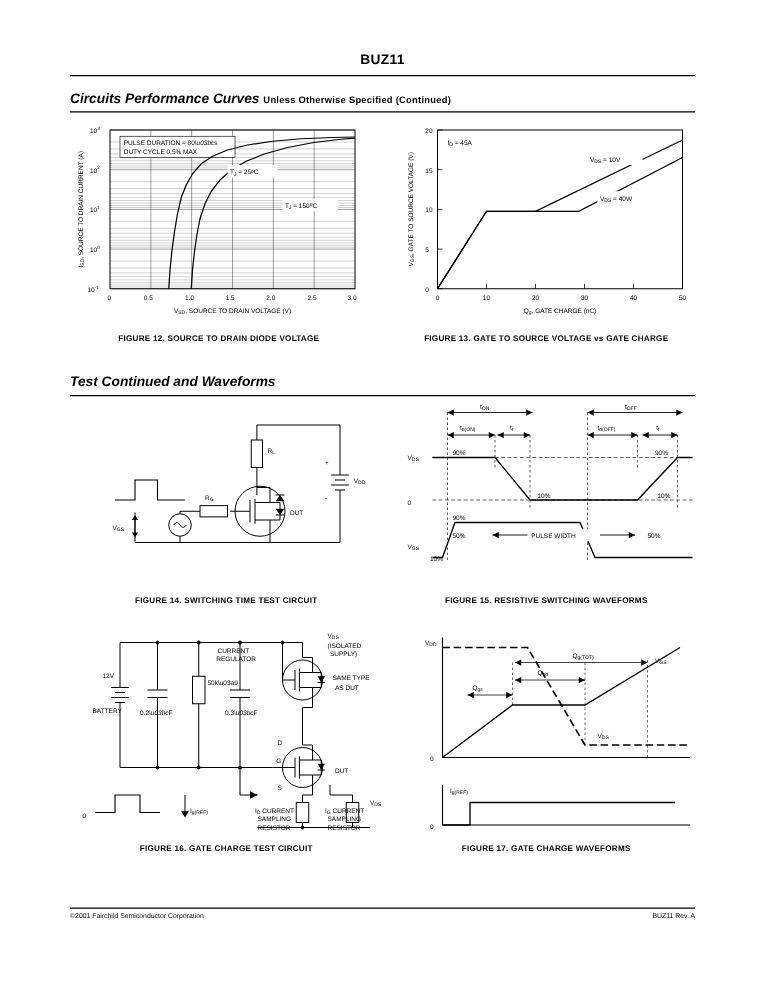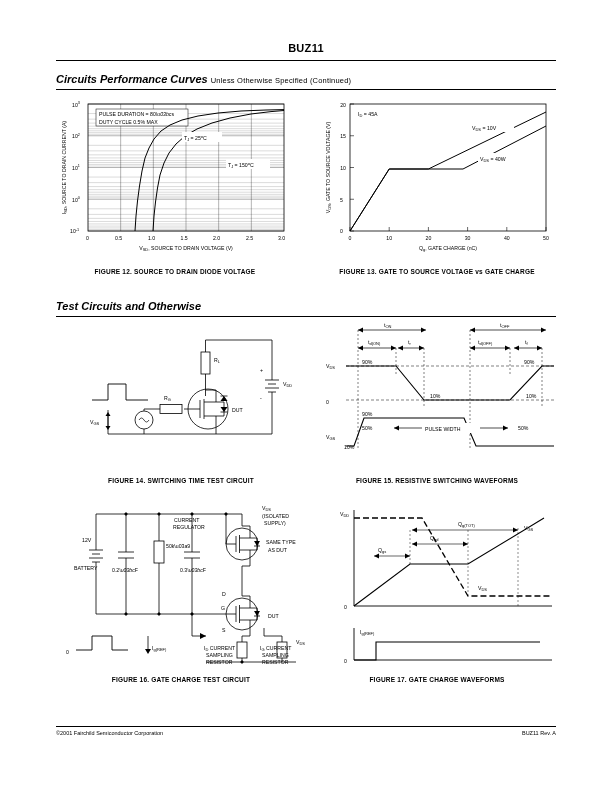--- a/index.html
+++ b/index.html
@@ -34,21 +34,21 @@
     border-top: 1px solid #000;
   }
   .section-head {
     position: absolute;
     font-style: italic;
     font-weight: bold;
     font-size: 11px;
   }
   .section-head .sub {
     font-style: normal;
-    font-weight: normal;
+    font-weight: bold;
     font-size: 7.5px;
     letter-spacing: 0.2px;
     margin-top: 14px;
   }
   .section-rule {
     position: absolute;
     border-top: 1px solid #000;
   }
   .fig-caption {
     position: absolute;
@@ -233,21 +233,21 @@
       <text class="axtxt" x="188.8" y="144" text-anchor="middle">40</text>
       <text class="axtxt" x="228" y="144" text-anchor="middle">50</text>
 
       <text class="axtxt" x="130" y="154" text-anchor="middle">Q<tspan font-size="4" dy="1">g</tspan><tspan dy="-1">, GATE CHARGE (nC)</tspan></text>
       <text class="axtxt" x="12" y="71.5" text-anchor="middle" transform="rotate(-90 12 71.5)">V<tspan font-size="4" dy="1">GS</tspan><tspan dy="-1">, GATE TO SOURCE VOLTAGE (V)</tspan></text>
     </svg>
   </div>
   <div class="fig-caption" style="left:318px; top:268px; width:238px;">FIGURE 13.  GATE TO SOURCE VOLTAGE vs GATE CHARGE</div>
 
   <div class="section-head" style="top:300px; left:56px;">
-    <span>Test Circuits and Otherwise</span>
+    <span>Test Continued and Waveforms</span>
   </div>
   <div class="section-rule" style="left:56px; right:56px; top:316px;"></div>
 
   <div style="position:absolute; left:56px; top:324px; width:250px; height:148px;">
     <svg width="250" height="148" viewBox="0 0 250 148">
       <g stroke="#000" stroke-width="0.8" fill="none">
 
         <rect x="145" y="28" width="9" height="22"></rect>
         <line x1="149.5" y1="16" x2="149.5" y2="28"></line>
         <line x1="149.5" y1="50" x2="149.5" y2="62"></line>

